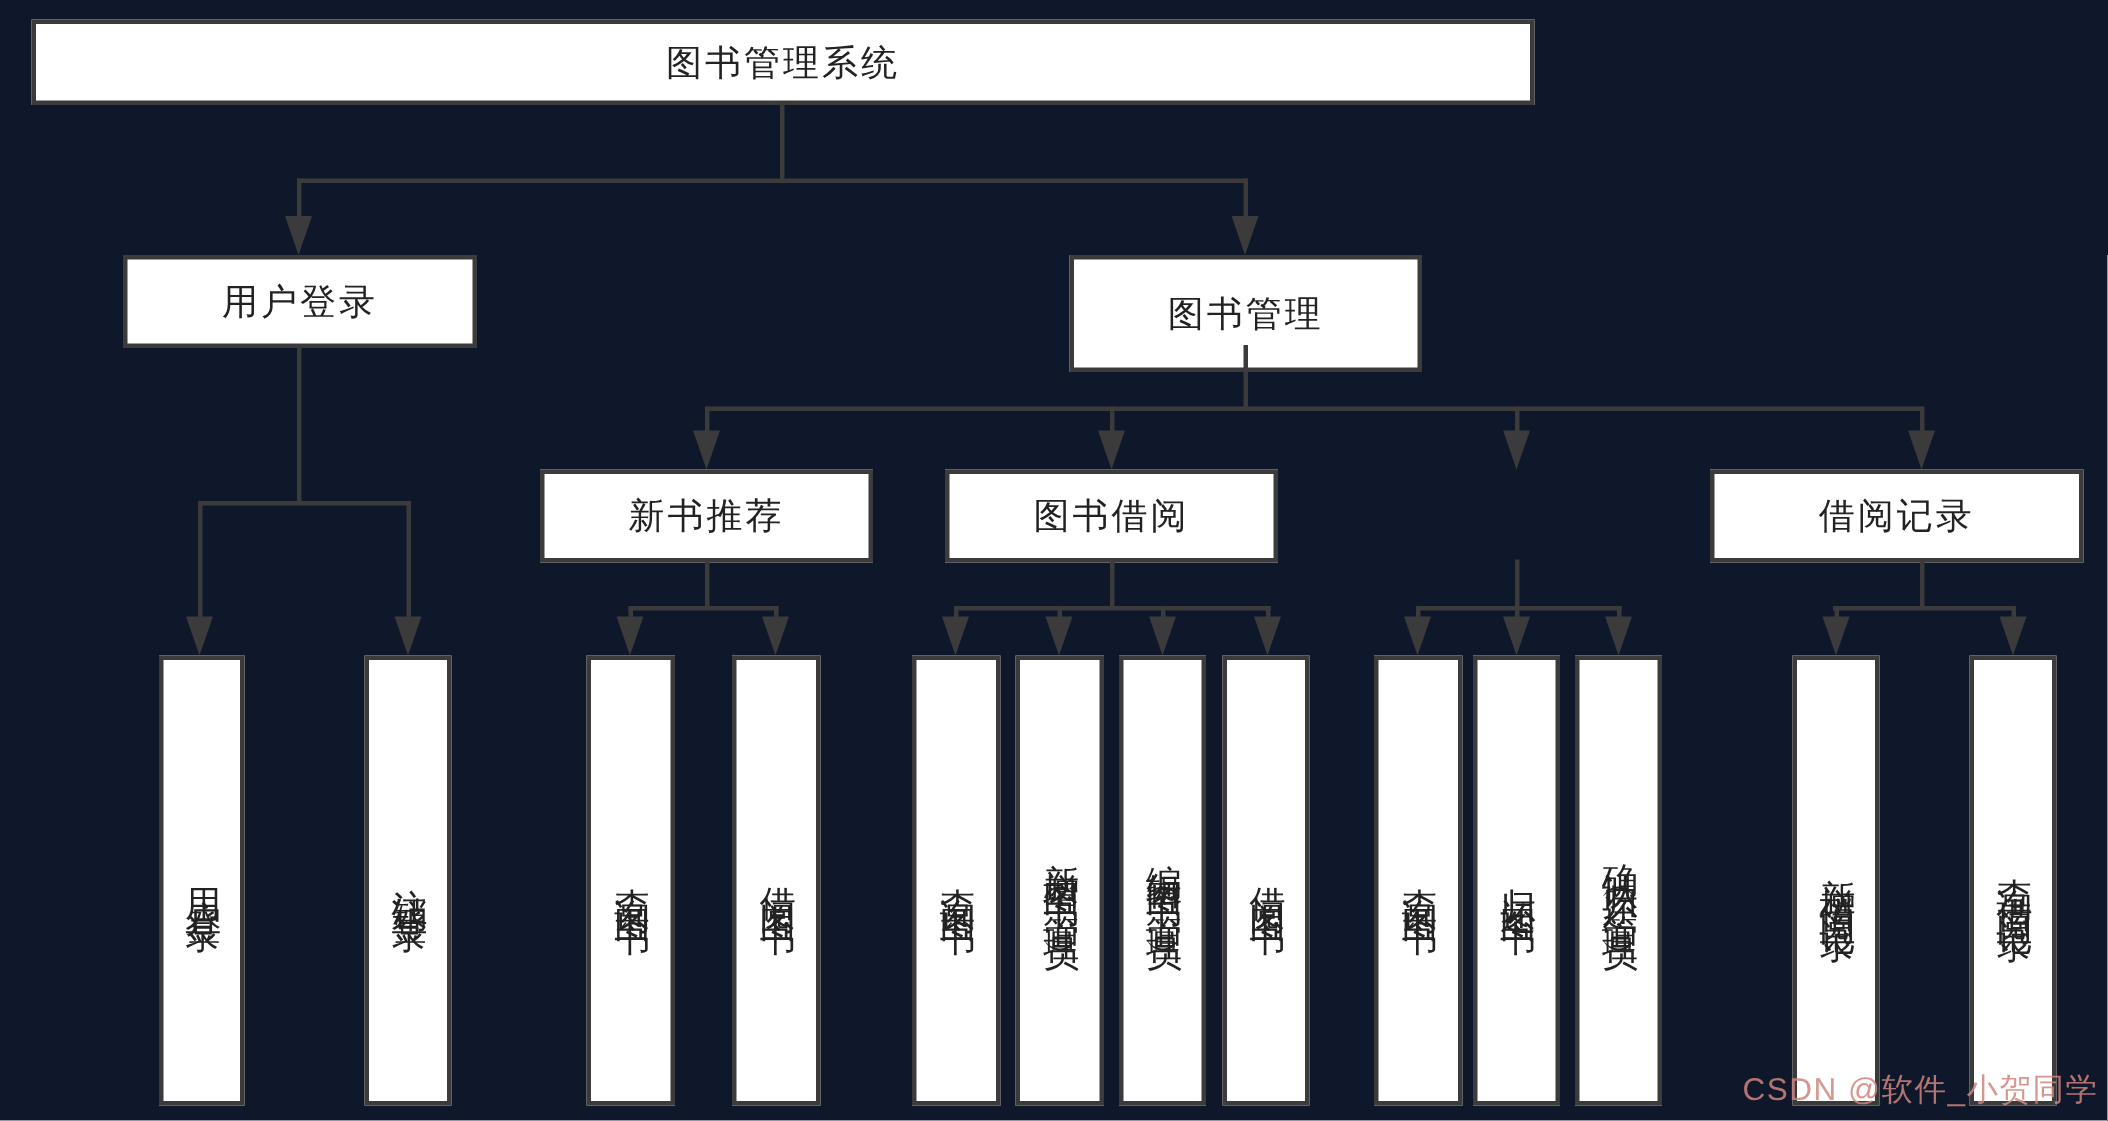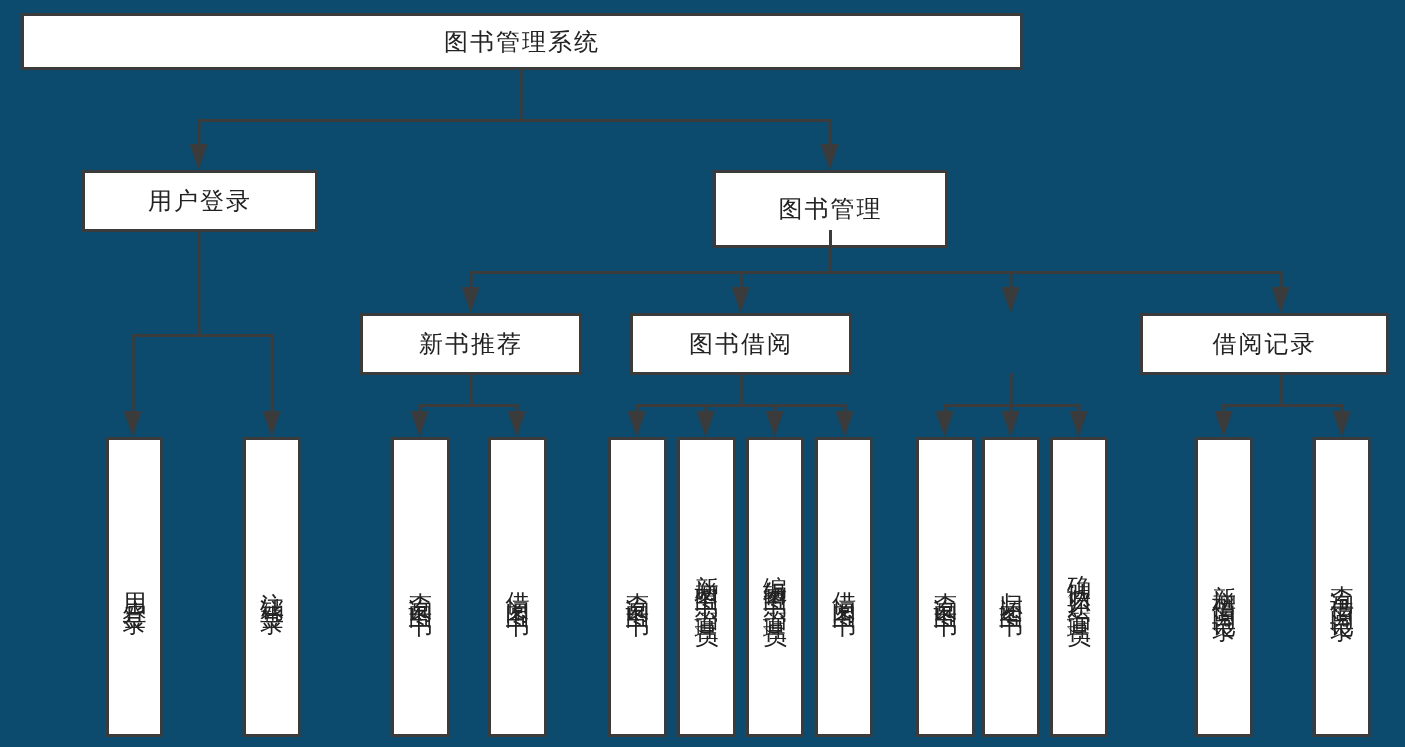--- a/index.html
+++ b/index.html
@@ -3,21 +3,21 @@
 <meta charset="utf-8">
 <style>
   :root{
     --line:#3b3b3b;
     --text:#222222;
   }
   html,body{margin:0;padding:0;background:#ffffff;}
   .canvas{
     position:relative;
     width:1405px;height:747px;
-    background:#0c4a6e;
+    background:#0f172a;
     font-family:"Liberation Sans","DejaVu Sans",sans-serif;
     overflow:hidden;
   }
   .hbox{
     position:absolute;
     border:3px solid var(--line);
     background:#fff;
     display:flex;align-items:center;justify-content:center;
     font-size:24px;font-weight:500;color:var(--text);
     letter-spacing:2px;
@@ -106,20 +106,21 @@
     <span>确认归还（管理员）</span>
     </div>
 
   <div class="vbox" style="left:1195px;top:437px;width:58px;height:300px;">
     <span>新增借阅记录</span>
     </div>
   <div class="vbox" style="left:1313px;top:437px;width:58px;height:300px;">
     <span>查询借阅记录</span>
     </div>
 
+  <div class="watermark" style="color: rgb(208, 133, 126);">CSDN @软件_小贺同学</div>
 
 <div class="stem" style="left: 519.5px; top: 68px; height: 54px;"></div>
     <div class="stem" style="left: 197.5px; top: 230px; height: 106px;"></div>
     <div class="stem" style="left: 828.5px; top: 230px; height: 43px;"></div>
     <div class="stem" style="left: 469.5px; top: 373px; height: 33px;"></div>
     <div class="stem" style="left: 739.5px; top: 373px; height: 33px;"></div>
     <div class="stem" style="left: 1009.5px; top: 373px; height: 33px;"></div>
     <div class="stem" style="left: 1279.5px; top: 373px; height: 33px;"></div>
     <div class="hline" style="left: 198px; top: 119px; width: 634px;"></div>
     <div class="hline" style="left: 132px; top: 334px; width: 142px;"></div>

